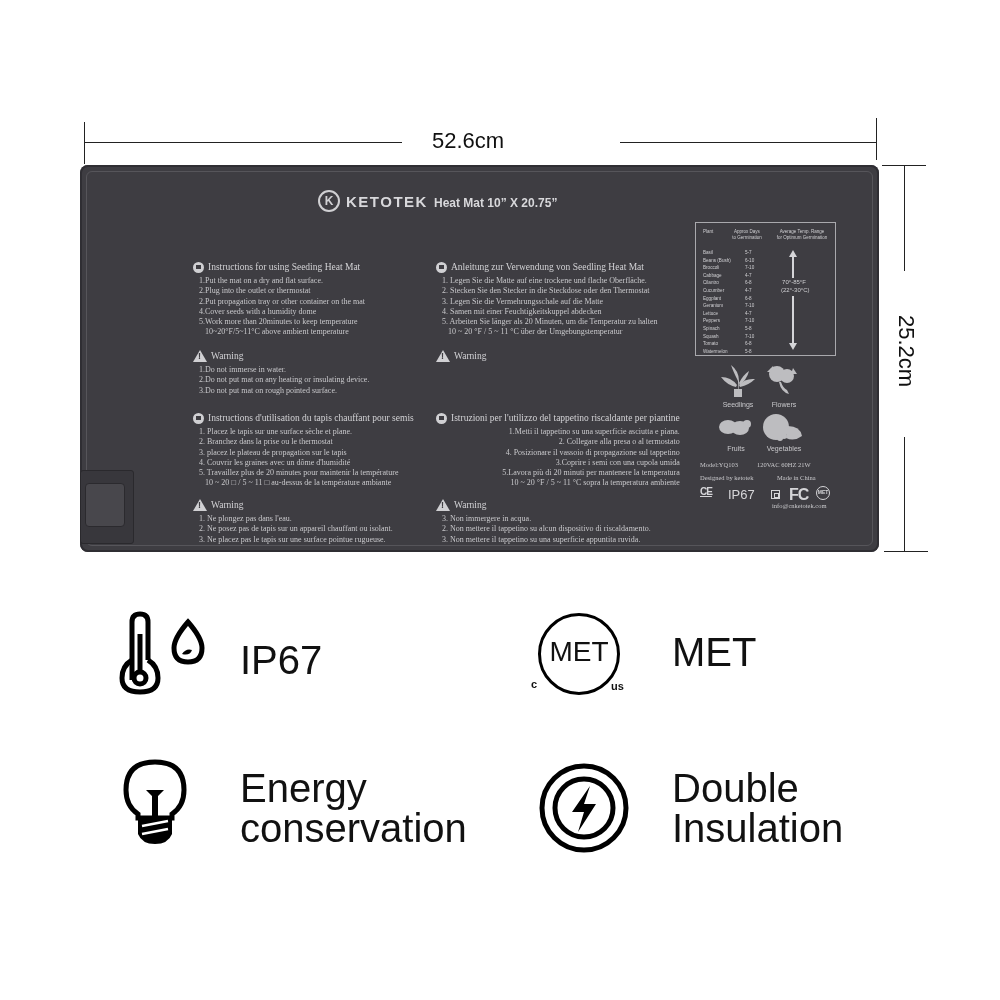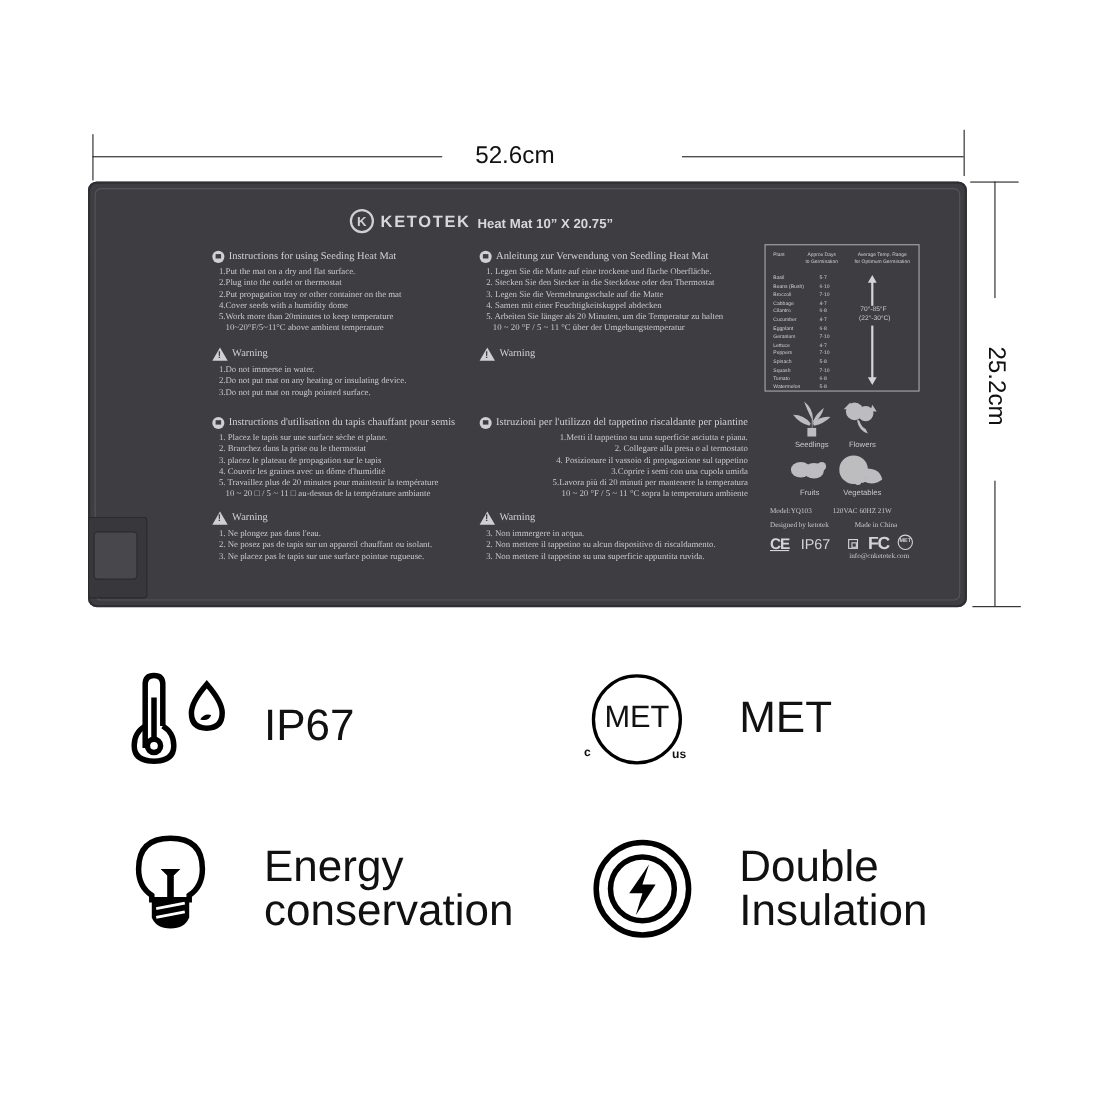--- a/index.html
+++ b/index.html
@@ -13,21 +13,21 @@
   
   .mat { position:absolute; left:80px; top:165px; width:799px; height:387px; background:#3e3d42; border-radius:8px; box-shadow: inset 0 0 0 2px #2f2e33; }
   .mat-inner { position:absolute; left:6px; top:6px; right:6px; bottom:6px; border:1px solid #56555a; border-radius:6px; }
   .plug { position:absolute; left:80px; top:470px; width:52px; height:72px; background:#38373c; border:1px solid #2a292d; border-radius:3px; }
   .plug-inner { position:absolute; left:4px; top:12px; width:38px; height:42px; background:#48474c; border:1px solid #2b2a2e; border-radius:4px; }
   .brand { position:absolute; left:318px; top:190px; display:flex; align-items:center; gap:6px; color:#d8d8db; }
   .brand-logo { width:22px; height:22px; border-radius:50%; border:2px solid #d0d0d3; box-sizing:border-box; display:flex; align-items:center; justify-content:center; font-size:12px; font-weight:bold; color:#d0d0d3; font-family:"Liberation Sans", sans-serif; }
   .brand-name { font-family:"Liberation Sans", sans-serif; font-weight:bold; font-size:15px; letter-spacing:1.5px; color:#d8d8db; }
   .brand-title { position:absolute; left:434px; top:196px; font-family:"Liberation Sans", sans-serif; font-weight:bold; font-size:12px; color:#d8d8db; }
 
-  .sect { position:absolute; }
+  .sect { position:absolute;margin-top:34px; }
   .sect-head { display:flex; align-items:center; gap:4px; font-family:"Liberation Serif", serif; font-size:9.5px; color:#d2d2d5; height:14px; }
   .sect-icon { width:11px; height:11px; border-radius:50%; background:#d0d0d3; position:relative; flex:none; }
   .sect-icon::after { content:""; position:absolute; left:3px; top:3px; width:5px; height:4px; background:#3e3d42; }
   .warn-icon { width:0; height:0; border-left:7px solid transparent; border-right:7px solid transparent; border-bottom:12px solid #d0d0d3; position:relative; flex:none; }
   .warn-icon::after { content:"!"; position:absolute; left:-2px; top:1px; font-size:9px; font-weight:bold; color:#3e3d42; font-family:"Liberation Sans", sans-serif; }
   .sect-lines { margin:2px 0 0 6px; font-family:"Liberation Serif", serif; font-size:8px; line-height:10.3px; color:#c8c8cb; white-space:nowrap; }
 
   
   .ptable { position:absolute; left:695px; top:222px; width:141px; height:134px; border:1px solid #a9a9ad; box-sizing:border-box; font-family:"Liberation Sans", sans-serif; color:#cfcfd2; }
   .ptable-head { position:absolute; top:6px; font-size:4.5px; line-height:6px; text-align:center; }
@@ -292,21 +292,21 @@
       <circle cx="24" cy="24" r="3"></circle>
   </g>
 </svg>
 <div class="cat" style="left:716px; top:445px; width:40px;">Fruits</div>
 <div class="cat" style="left:760px; top:445px; width:48px;">Vegetables</div>
 
 <div class="spec" style="left:700px; top:461px;">Model:YQ103</div>
 <div class="spec" style="left:757px; top:461px;">120VAC 60HZ 21W</div>
 <div class="spec" style="left:700px; top:474px;">Designed by ketotek</div>
 <div class="spec" style="left:777px; top:474px;">Made in China</div>
-<div class="cert" style="left:700px; top:486px; font-size:14px; letter-spacing:-1px;text-decoration:underline;">CE</div>
+<div class="cert" style="left:700px; top:486px; font-size:10px; letter-spacing:-1px;text-decoration:underline;">CE</div>
 <div class="cert" style="left:728px; top:487px; font-size:13px; font-weight:normal;">IP67</div>
 <div style="position:absolute; left:771px; top:490px; width:9px; height:9px; border:1px solid #d5d5d8; box-sizing:border-box;">
   <div style="position:absolute; left:2px; top:2px; width:3px; height:3px; border:1px solid #d5d5d8;"></div>
 </div>
 <div class="cert" style="left:789px; top:486px; font-size:16px; letter-spacing:-1px;">FC</div>
 <div style="position:absolute; left:816px; top:486px; width:14px; height:14px; border:1.5px solid #d5d5d8; border-radius:50%; box-sizing:border-box; font-family:'Liberation Sans',sans-serif; font-size:5px; color:#d5d5d8; font-weight:bold; text-align:center; line-height:11px;">MET</div>
 <div class="spec" style="left:772px; top:502px;">info@cnketotek.com</div>
 
 <svg style="position:absolute; left:118px; top:610px;" width="92" height="86" viewBox="0 0 92 86">
   <g fill="none" stroke="#000" stroke-width="5">

